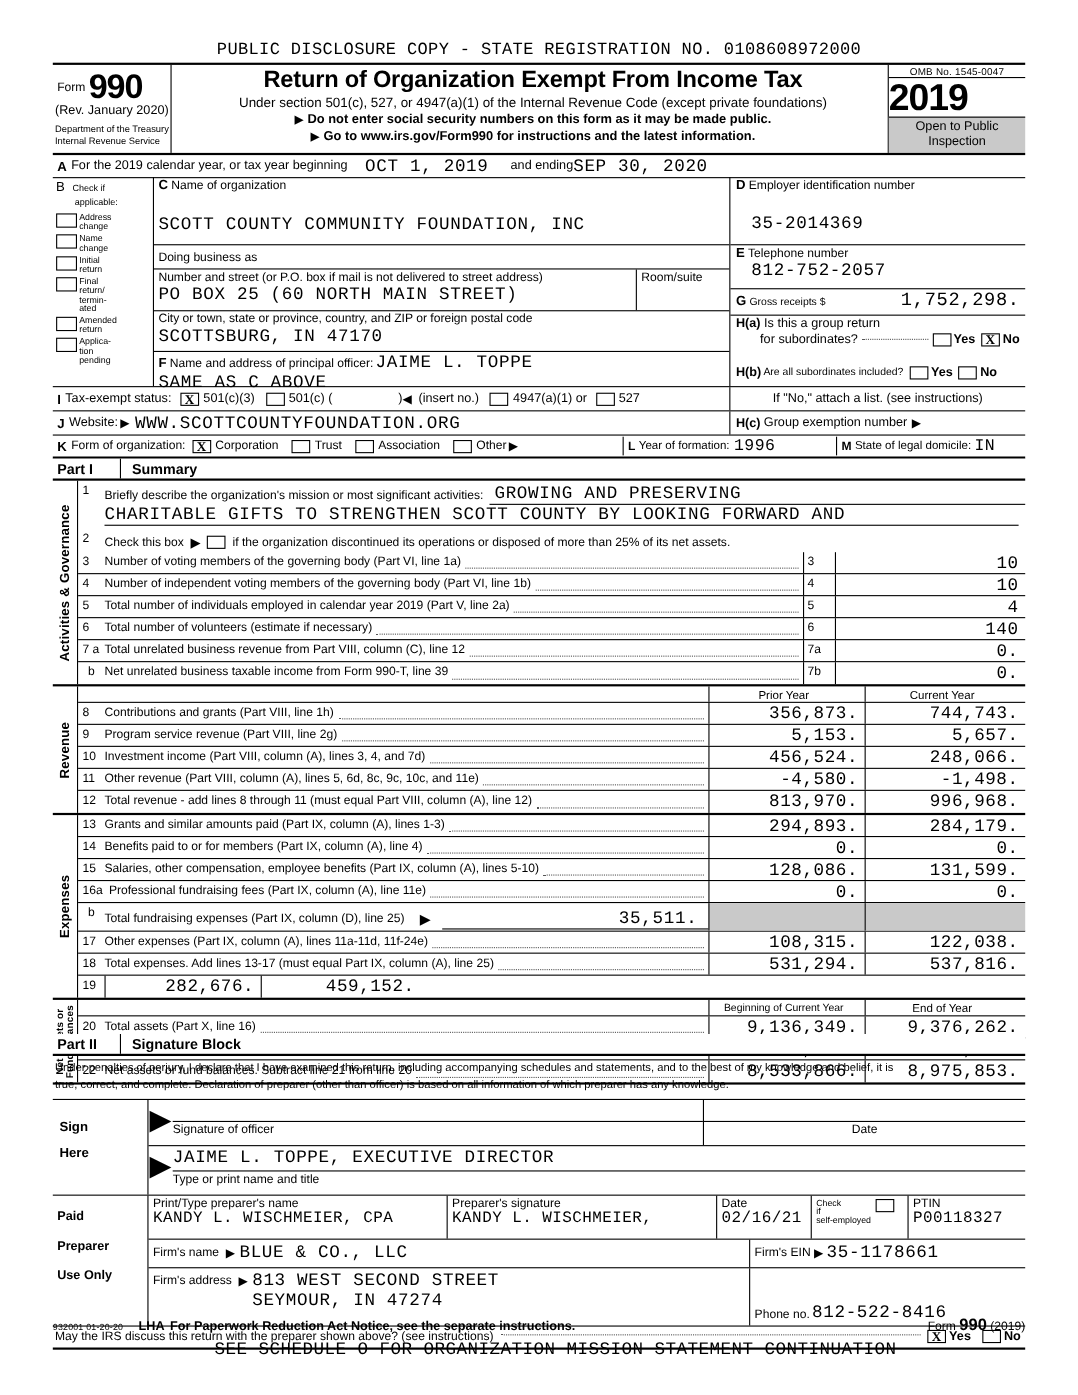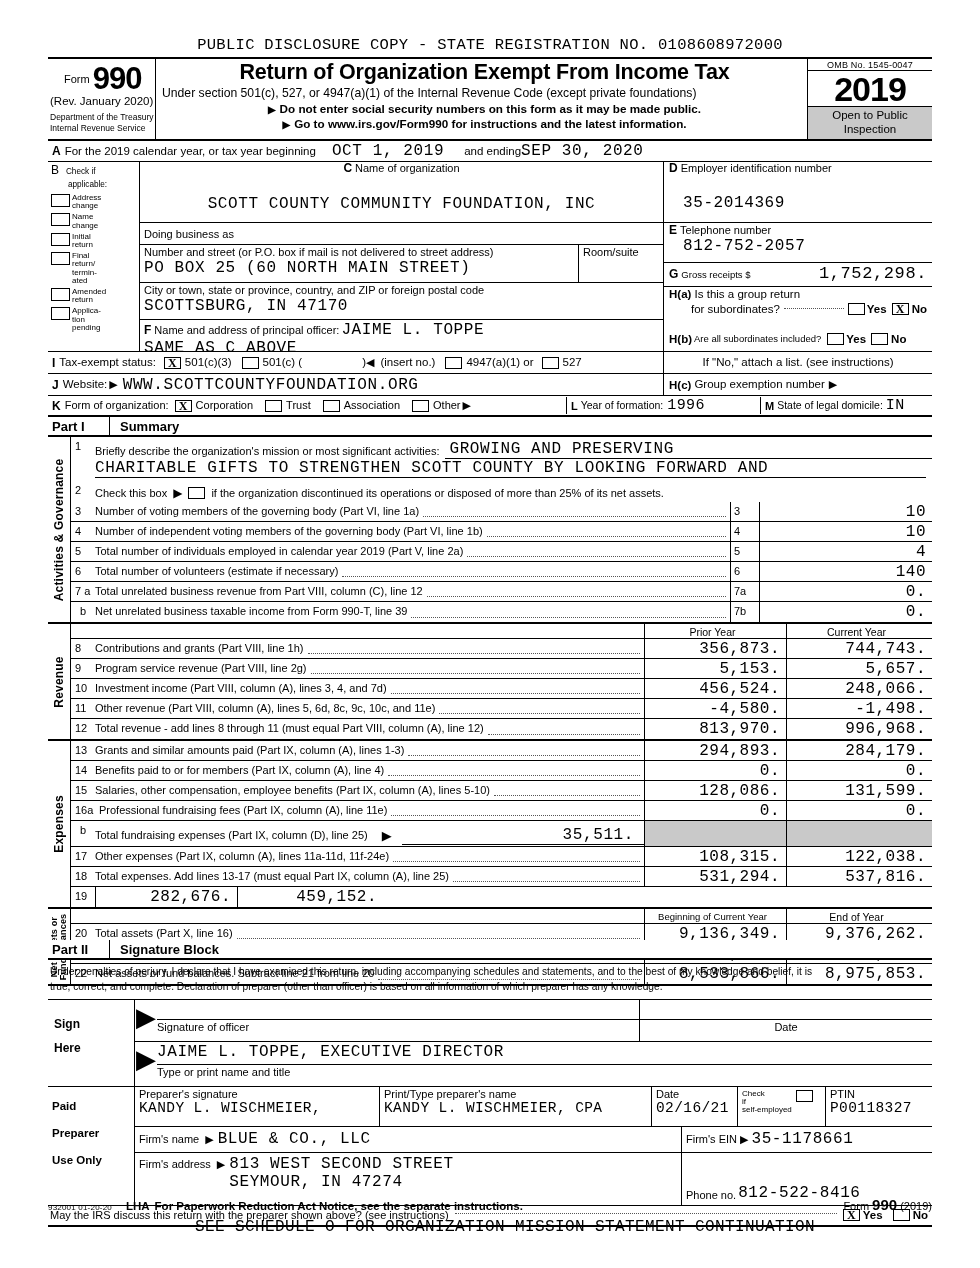--- a/index.html
+++ b/index.html
@@ -48,41 +48,41 @@
     width: 884px; height: 82px;
     border-top: 2px solid #000;
     border-left: 0; border-right: 0;
     display: flex;
   }
   .mh-left {
     width: 108px; position: relative;
     border-right: 1.5px solid #000;
     padding-top: 2px;
   }
-  .mh-990 { position:absolute; left:16px; top:2px; font-size:11px; }
+  .mh-990 { position:absolute; left:4px; top:2px; font-size:11px; }
   .mh-990 b { font-size: 31px; letter-spacing: -1px; vertical-align: -6px; margin-left:3px; }
   .mh-rev { position:absolute; left:2px; top:36px; font-size:11.5px; }
   .mh-dept { position:absolute; left:2px; top:53px; font-size:8.5px; line-height:1.25; }
 
   .mh-mid { flex: 1; position: relative; padding-left: 6px; }
   .mh-title {
     text-align:center; font-size: 21.5px; font-weight: bold;
     margin-top: 1px; letter-spacing: -.2px;
   }
-  .mh-sub { font-size: 12.2px; margin-top: 1px; }
+  .mh-sub { text-align:center; font-size: 12.2px; margin-top: 1px; }
   .mh-arrowline { text-align:center; font-size: 11.7px; margin-top: 2px; font-weight: bold; }
   .mh-arrowline .tri { font-size: 10px; margin-right: 4px; }
 
   .mh-right {
     width: 125px; border-left: 1.5px solid #000; position: relative;
   }
   .omb { text-align:center; font-size: 9px; padding-top: 1px; letter-spacing:.2px; }
   .omb-line { border-bottom: 1px solid #000; }
   .yr {
-    text-align:center; font-size: 34px; font-weight: bold;
+    font-size: 34px; font-weight: bold;
     letter-spacing: -1px; line-height: 1.0; padding-top:1px;
   }
   .otp {
     background: #c9c9c9; border-top: 1px solid #000;
     text-align:center; font-size: 11.5px; line-height: 1.18; padding: 2px 0 3px;
   }
 
   
   .rowA {
     position:absolute; left:48px; top:139px; width:884px; height:23px;
@@ -295,21 +295,21 @@
         <div class="bitem">
           <span class="cb"></span>
           <span class="t">
             <span>Applica-</span><br><span>tion</span><br><span>pending</span>
           </span>
         </div>
       </div>
     </div>
 
     <div class="colC">
-      <div class="cRow" style="height:62px;text-align:center;">
+      <div class="cRow" style="height:62px;">
         <div class="lbl">
           <span class="b" style="font-size:12px;margin-right:3px;">C</span><span>Name of organization</span>
         </div>
         <div class="fill" style="margin-top:20px;">SCOTT COUNTY COMMUNITY FOUNDATION, INC</div>
       </div>
       <div class="cRow" style="height:23px;">
         <span class="lbl">Doing business as</span>
         <span class="fill" style="margin-left:10px;"></span>
       </div>
       <div class="cRow" style="height:38px;padding:0;display:flex;">
@@ -762,27 +762,27 @@
     </div>
 
     <div class="prep">
       <div class="preplab">
         <div>Paid</div>
         <div>Preparer</div>
         <div>Use Only</div>
       </div>
       <div class="prepbody">
         <div class="prow" style="height:40px;">
+          <div class="pcell" style="width:272px;">
+            <div class="lbl">Print/Type preparer's name</div>
+            <div class="fill-sm">KANDY L. WISCHMEIER, CPA</div>
+          </div>
           <div class="pcell" style="width:245px;">
             <div class="lbl">Preparer's signature</div>
             <div class="fill-sm">KANDY L. WISCHMEIER,</div>
-          </div>
-          <div class="pcell" style="width:272px;">
-            <div class="lbl">Print/Type preparer's name</div>
-            <div class="fill-sm">KANDY L. WISCHMEIER, CPA</div>
           </div>
           <div class="pcell" style="width:86px;">
             <div class="lbl">Date</div>
             <div class="fill-sm">02/16/21</div>
           </div>
           <div class="pcell" style="width:88px;display:flex;align-items:flex-start;">
             <div class="lbl-xs" style="padding-top:2px;">
               <div>Check</div>
               <div>if</div>
               <div>self-employed</div>

